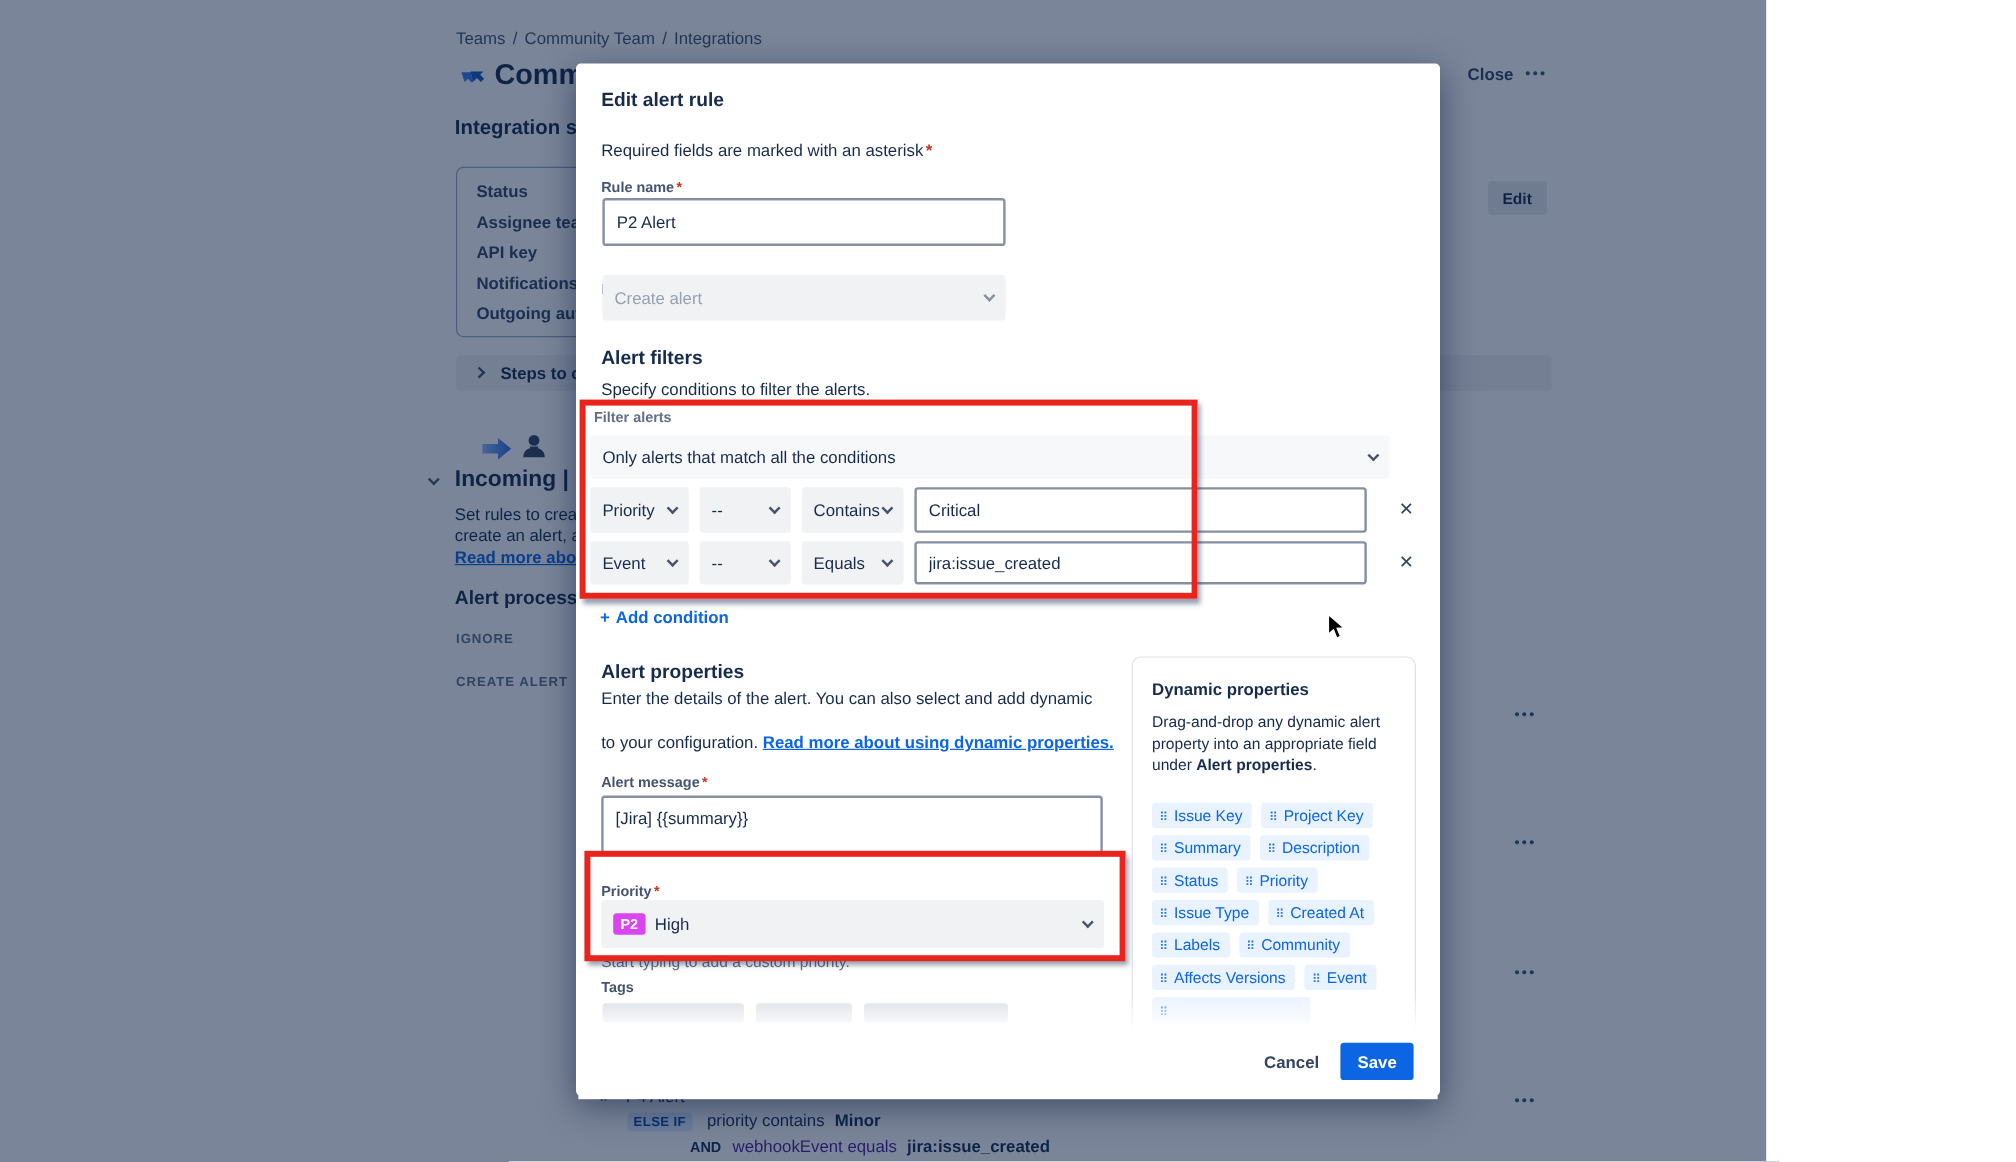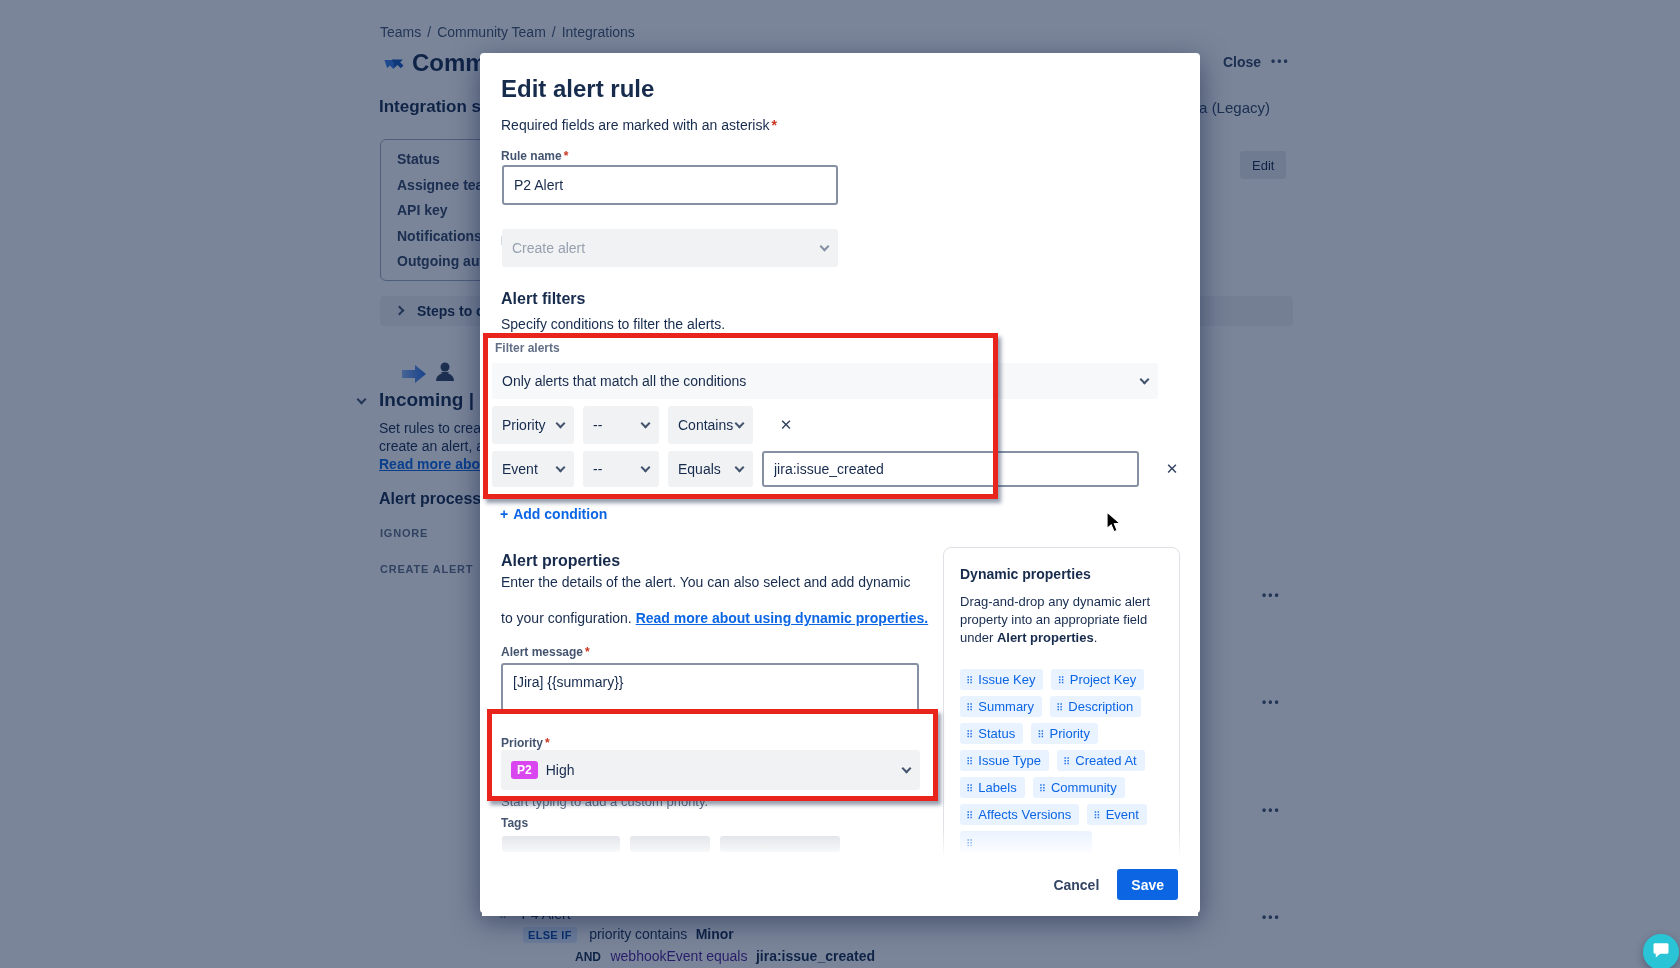--- a/index.html
+++ b/index.html
@@ -1,33 +1,33 @@
 <!DOCTYPE html>
 <html><head>
 <meta charset="utf-8">
 <style>
   * { margin:0; padding:0; box-sizing:border-box; }
   html,body { width:1680px; height:968px; overflow:hidden; }
   body { font-family:"Liberation Sans", sans-serif; color:#172b4d; background:#fff; }
   .abs { position:absolute; }
-  #screen { position:relative; width:1680px; height:968px; background:#fff; overflow:hidden; }
+  #screen { position:relative; width:1472px; height:968px; background:#fff; overflow:hidden; }
 
   
   .crumb { font-size:14px; color:#44546f; }
   .crumb a { color:#44546f; text-decoration:none; }
   .crumb .sep { margin:0 6px; color:#44546f; }
   .pg-title { font-size:24px; font-weight:700; color:#172b4d; }
   .pg-close { font-size:14px; font-weight:600; color:#344563; cursor:pointer; }
   .meatball { font-size:12px; font-weight:700; color:#44546f; letter-spacing:2px; cursor:pointer; }
   .meatball::before { content:"•••"; }
   .h-left { font-size:17px; font-weight:700; color:#172b4d; }
   .h-right { font-size:15px; font-weight:500; color:#344563; }
   .info-card { border:1px solid #9fa9ba; border-radius:6px; background:#fff; }
   .info-row { font-size:14px; font-weight:600; color:#344563; position:absolute; left:16px; }
-  .btn-subtle { background:#e8eaee; color:#172b4d; font-size:13px; font-weight:400;
+  .btn-subtle { background:#e8eaee; color:#172b4d; font-size:13px; font-weight:700;
                 border:none; border-radius:3px; height:28px; padding:0 12px; cursor:pointer; }
   .steps-band { background:#f1f2f4; border-radius:4px; }
   .chev { display:inline-block; width:7px; height:7px; border-right:2px solid #44546f; border-bottom:2px solid #44546f; }
   .chev.right { transform:rotate(-45deg); }
   .chev.down { transform:rotate(45deg); }
   .sec-title { font-size:19px; font-weight:700; color:#172b4d; }
   .bg-text { font-size:14px; color:#172b4d; }
   .bg-link { font-size:14px; font-weight:600; color:#0c66e4; text-decoration:underline; }
   .bold-line { font-size:16px; font-weight:700; color:#172b4d; }
   .group-label { font-size:11px; font-weight:700; color:#626f86; letter-spacing:.8px; }
@@ -36,21 +36,21 @@
              border-radius:3px; padding:2px 5px; letter-spacing:.3px; }
   .chat-fab { width:36px; height:36px; border-radius:50%; background:#29c4d6; display:flex;
               align-items:center; justify-content:center; box-shadow:0 3px 8px rgba(9,30,66,.35); cursor:pointer; }
 
   
   .blanket { position:absolute; inset:0; background:rgba(9,30,66,.54); z-index:2; }
 
   
   .modal { position:absolute; left:480px; top:53px; width:720px; height:860px; background:#fff;
            border-radius:4px; box-shadow:0 8px 28px rgba(3,18,57,.5); z-index:3; }
-  .m-title { font-size:24px; font-weight:700; color:#172b4d; }
+  .m-title { font-size:16px; font-weight:700; color:#172b4d; }
   .m-note { font-size:14px; color:#172b4d; }
   .star { color:#ca3521; font-weight:700; margin-left:2px; }
   .f-label { font-size:12px; font-weight:700; color:#44546f; }
   .text-input { border:2px solid #8590a2; border-radius:3px; background:#fff; font-size:14px;
                 color:#172b4d; font-family:"Liberation Sans",sans-serif; padding:0 10px; }
   textarea.text-input { padding:8px 10px; resize:none; line-height:18px; }
   .sel { display:flex; align-items:center; justify-content:space-between; padding:0 10px;
          border-radius:3px; font-size:14px; color:#172b4d; cursor:pointer; }
   .sel .chev { border-color:#44546f; margin-top:-3px; }
   .sel-light { background:#f7f8f9; }
@@ -219,20 +219,21 @@
           <span class="chev down"></span>
       </div>
       <div class="sel sel-subtle" style="width:76px; height:38px;">
         <span>--</span>
           <span class="chev down"></span>
       </div>
       <div class="sel sel-subtle" style="width:85px; height:38px;">
         <span>Contains</span>
           <span class="chev down"></span>
       </div>
+      <input class="text-input" style="width: 377px; height: 38px;" value="Critical">
       <button class="x-btn"></button>
     </div>
 
     <div class="abs cond-row" style="left:12px; top:398px; height:36px;">
       <div class="sel sel-subtle" style="width:82px; height:36px;">
         <span>Event</span>
           <span class="chev down"></span>
       </div>
       <div class="sel sel-subtle" style="width:76px; height:36px;">
         <span>--</span>

